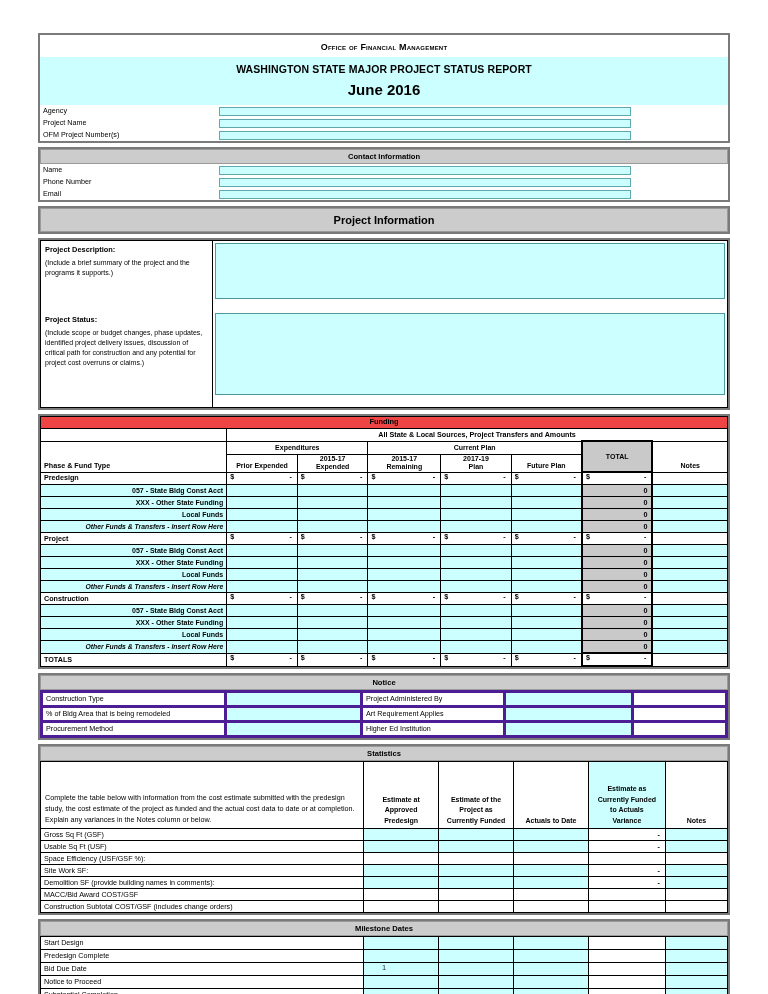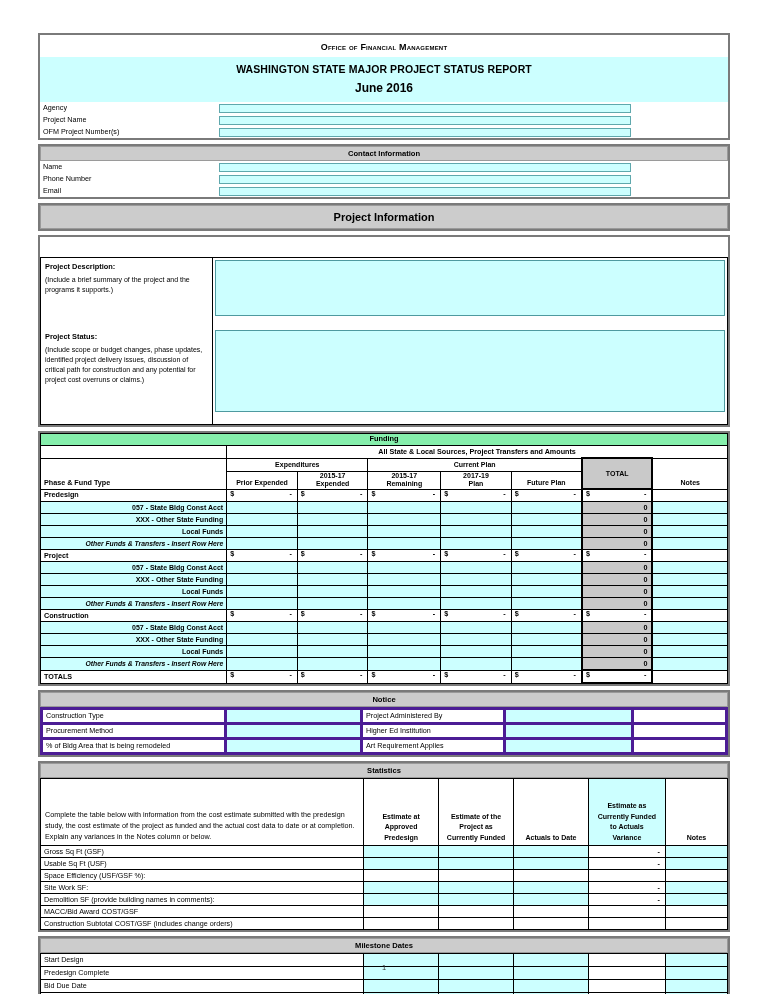--- a/index.html
+++ b/index.html
@@ -18,54 +18,54 @@
   table{border-collapse:collapse;width:100%;table-layout:fixed;}
   td,th{
     padding:0;
     font-weight:normal;
     vertical-align:middle;
     font-size:7.2px;
     line-height:1.1;
   }
   .grp{border:2px solid #7a7a7a;box-sizing:border-box;margin-bottom:4px;background:#fff;}
   .cyan{background:#ccffff;}
-  .gray{background:#86efac;}
+  .gray{background:#ef4444;}
   .grayfill{background:#c9c9c9;}
   .b{font-weight:bold;}
   .c{text-align:center;}
   .pad{padding-left:3px;}
 
   
   .ofm{
     text-align:center;font-variant:small-caps;font-weight:bold;
     font-size:9px;letter-spacing:.2px;padding:7px 0 5px;
   }
   .title-band{background:#ccffff;}
   .title1{
     text-align:center;font-weight:bold;font-size:10.5px;
     padding:6px 0 4px;letter-spacing:.1px;
   }
-  .title2{text-align:center;font-weight:bold;font-size:12px;padding:2px 0 7px;}
+  .title2{text-align:center;font-weight:bold;font-size:15px;padding:2px 0 7px;}
 
   .lblcell{font-size:7.2px;padding-left:3px;height:12px;}
   .fieldcell{padding:1px 0;}
   .field{
     background:#ccffff;border:1px solid #5fa8ad;height:9px;box-sizing:border-box;
   }
   .sechdr{
     background:#cccccc;text-align:center;font-weight:bold;font-size:7.6px;
     padding:2px 0;border:1px solid #9a9a9a;
   }
   .bighdr{
     background:#cccccc;text-align:center;font-weight:bold;font-size:11px;
     padding:5px 0;border:1px solid #9a9a9a;
   }
 
   
-  .descbox{border:1px solid #000;margin-top:20px;}
+  .descbox{border:1px solid #000;}
   .desc-lab{
     vertical-align:top;padding:4px 4px 4px 4px;font-size:7px;line-height:1.45;
     border-right:1px solid #000;
   }
   .desc-lab .hd{font-weight:bold;font-size:7.4px;display:block;margin-bottom:2px;}
   .desc-in{padding:2px;vertical-align:top;}
   .desc-in .box{background:#ccffff;border:1px solid #4e9aa0;height:100%;box-sizing:border-box;}
 
   
   .fund td{border:1px solid #000;height:11px;}
@@ -504,30 +504,30 @@
         </colgroup>
       <tbody id="details-body">
           <tr>
             <td class="pad">Construction Type</td>
             <td class="det-in"></td>
             <td class="pad">Project Administered By</td>
             <td class="det-in"></td>
             <td></td>
           </tr>
           <tr>
+            <td class="pad">% of Bldg Area that is being remodeled</td>
+            <td class="det-in"></td>
+            <td class="pad">Art Requirement Applies</td>
+            <td class="det-in"></td>
+            <td></td>
+          </tr>
+          <tr>
             <td class="pad">Procurement Method</td>
             <td class="det-in"></td>
             <td class="pad">Higher Ed Institution</td>
-            <td class="det-in"></td>
-            <td></td>
-          </tr>
-          <tr>
-            <td class="pad">% of Bldg Area that is being remodeled</td>
-            <td class="det-in"></td>
-            <td class="pad">Art Requirement Applies</td>
             <td class="det-in"></td>
             <td></td>
           </tr>
         </tbody>
     </table>
   </div>
 
   <div class="grp">
     <div class="sechdr">Statistics</div>
     <table class="stats">

